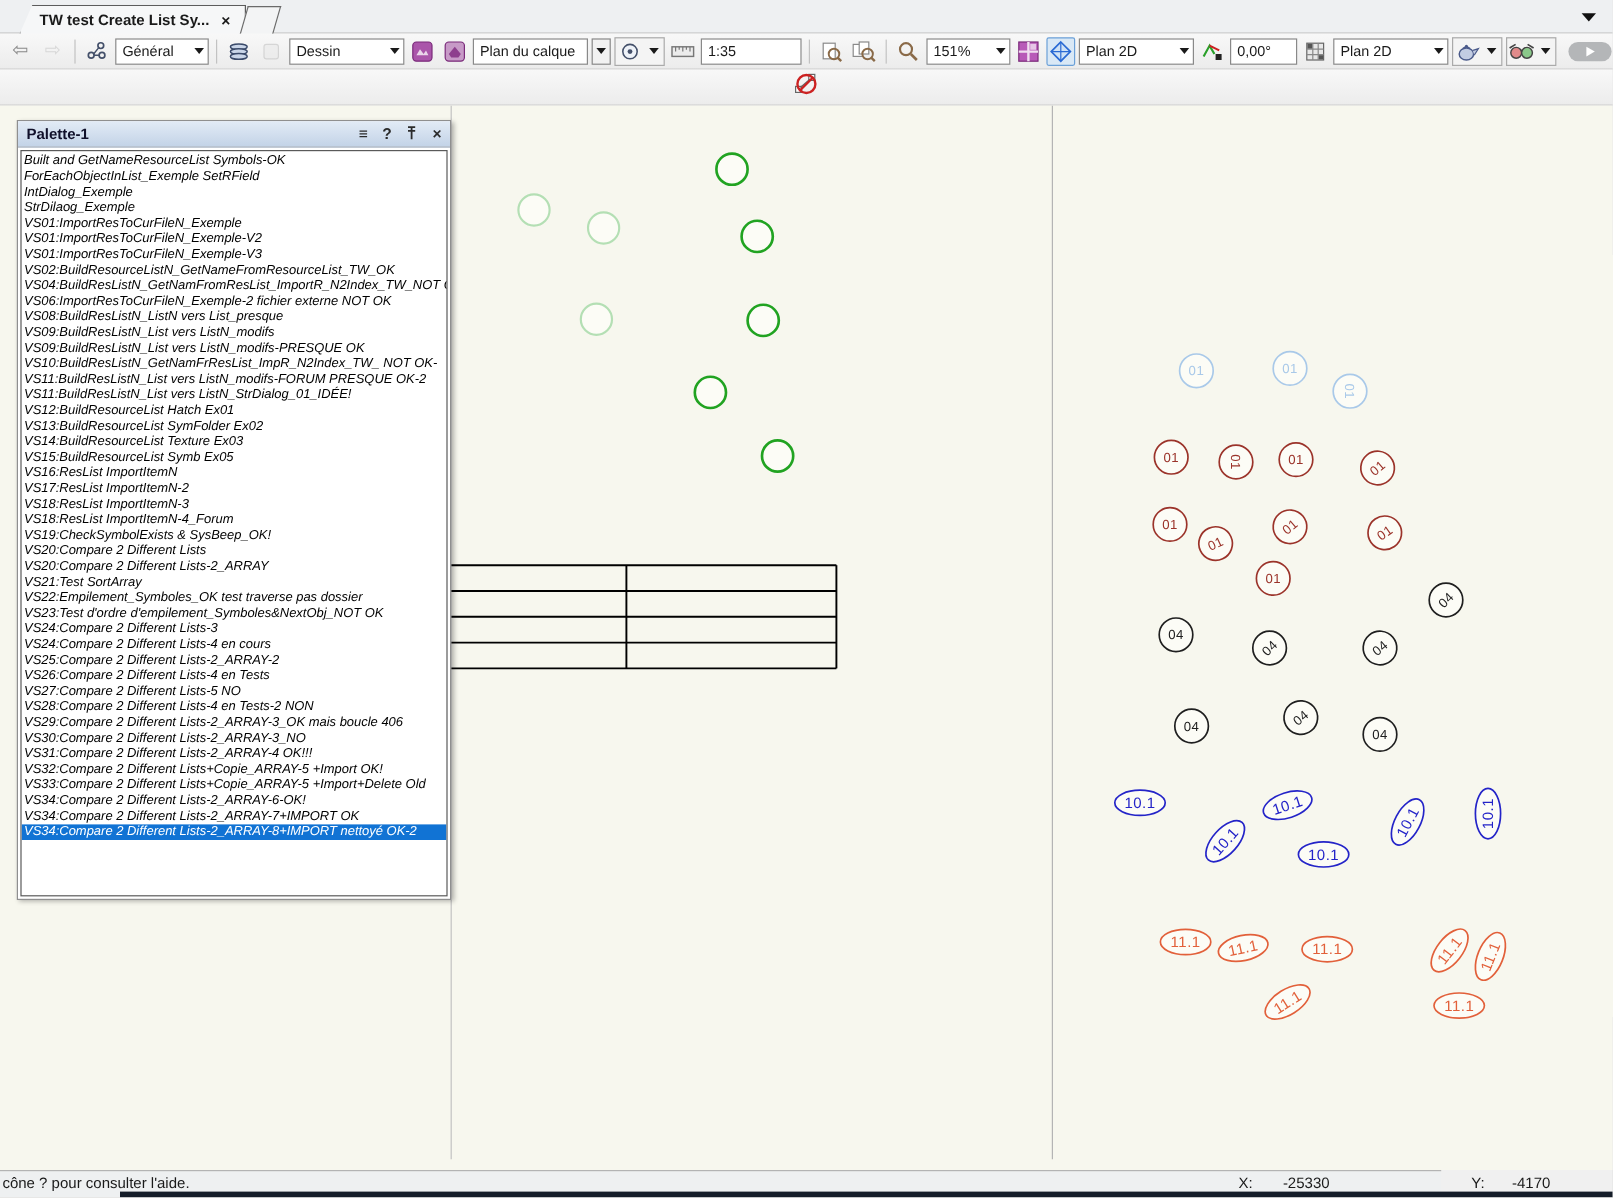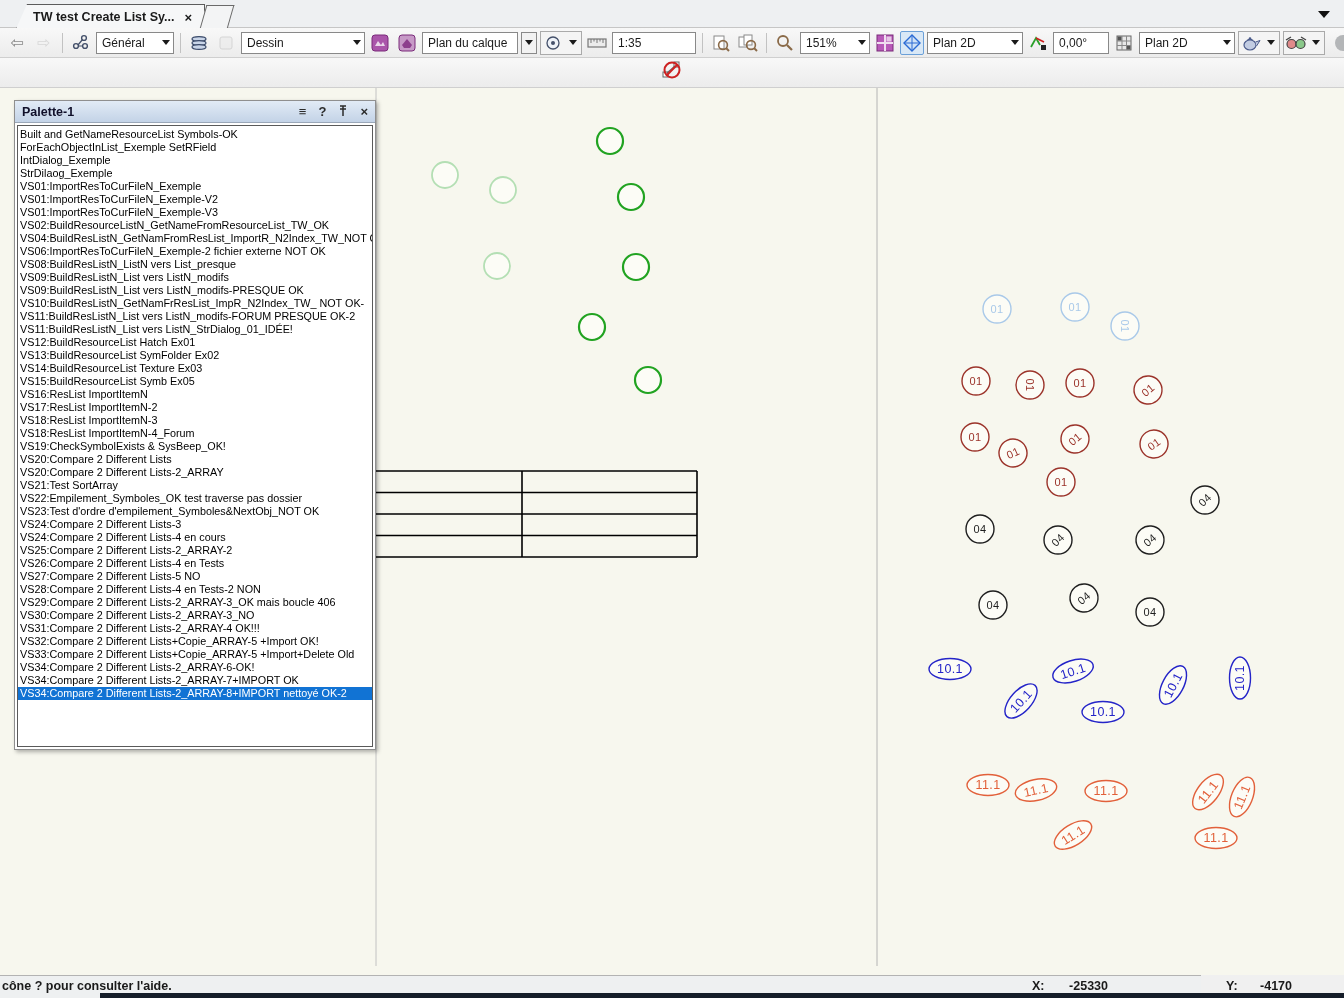--- a/index.html
+++ b/index.html
@@ -50,30 +50,30 @@
   
   .palette{position:absolute;left:14px;top:100px;width:362px;height:650px;background:#fff;
            border:1px solid #8f8f8f;box-shadow:2px 2px 4px rgba(0,0,0,.3);z-index:5;
            display:flex;flex-direction:column;box-sizing:border-box;}
   .palette-title{height:21px;flex:none;background:linear-gradient(#e2ebf6,#c3d3e7);display:flex;
                  align-items:center;padding:0 7px;font-size:12.5px;font-weight:bold;color:#10102a;
                  border-bottom:1px solid #9aa7b8;}
   .ticons{margin-left:auto;display:flex;gap:12px;align-items:center;font-size:13px;font-weight:bold;color:#2b2b2b;}
   .ticon{cursor:default;line-height:1;}
   .palette-body{flex:1;margin:2px;border:1px solid #5a5a5a;background:#fff;overflow:hidden;padding-top:2px;}
-  .plist-item{height:13px;line-height:13px;font-size:10.8px;white-space:nowrap;padding-left:2px;color:#000;}
+  .plist-item{height:13px;line-height:13px;font-size:10.8px;white-space:nowrap;padding-left:2px;color:#000;font-style:italic;}
   .plist-item.selected{background:#1173d4;color:#fff;}
 
   
   .canvas{position:absolute;left:0;top:88px;width:1344px;height:887px;background:#f7f7ee;}
   .canvas svg{display:block;}
 
   
   .statusbar{position:absolute;left:0;top:975px;width:1201px;height:23px;background:#eef0f1;
-             border-top:1px solid #b3b3b3;font-size:12.5px;box-sizing:border-box;font-weight:bold;}
+             border-top:1px solid #b3b3b3;font-size:12.5px;box-sizing:border-box;}
   .status-msg{position:absolute;left:2px;top:3px;white-space:nowrap;}
   .coordX{position:absolute;left:1032px;top:3px;width:76px;display:flex;justify-content:space-between;}
   .coordY{position:absolute;left:1226px;top:3px;width:66px;display:flex;justify-content:space-between;}
   .task-strip{position:absolute;left:100px;top:993px;width:1244px;height:5px;background:#151d29;z-index:8;}
 
   .ic{flex:none;}
 </style>
 </head>
 <body>
 
@@ -116,21 +116,21 @@
         <ellipse cx="10" cy="6" rx="7" ry="2.4" fill="#c9d5e8" stroke="#3a4a6a" stroke-width="1.2"></ellipse>
         <ellipse cx="10" cy="10" rx="7" ry="2.4" fill="#c9d5e8" stroke="#3a4a6a" stroke-width="1.2"></ellipse>
         <ellipse cx="10" cy="14" rx="7" ry="2.4" fill="#c9d5e8" stroke="#3a4a6a" stroke-width="1.2"></ellipse>
       </svg>
     </span>
     <span class="tb-btn dim">
       <svg class="ic" width="16" height="16" viewBox="0 0 16 16">
         <rect x="2" y="2" width="12" height="12" rx="2" fill="#e9e9e9" stroke="#bdbdbd"></rect>
       </svg>
     </span>
-    <span class="combo" style="width:124px">
+    <span class="combo" style="width:96px">
       <span>Dessin</span>
       <span class="dd">
           <span class="dd-arrow"></span>
         </span>
     </span>
     <span class="tb-btn">
       <svg class="ic" width="20" height="20" viewBox="0 0 20 20">
         <rect x="2" y="2" width="16" height="16" rx="3" fill="#aa55aa" stroke="#7a2a7a"></rect>
         <path d="M5 13 L8 8 L11 12 L13 9 L15 13 Z" fill="#ead6ea"></path>
       </svg>

